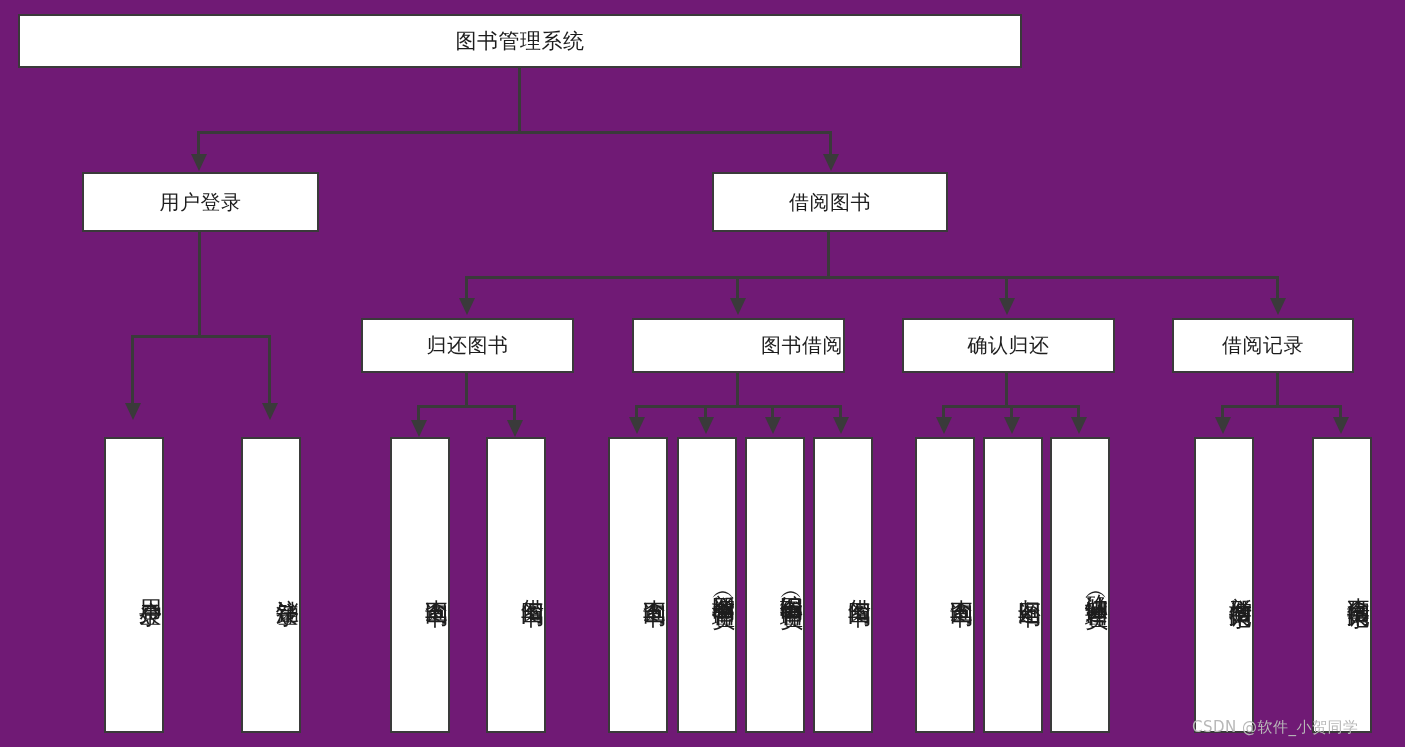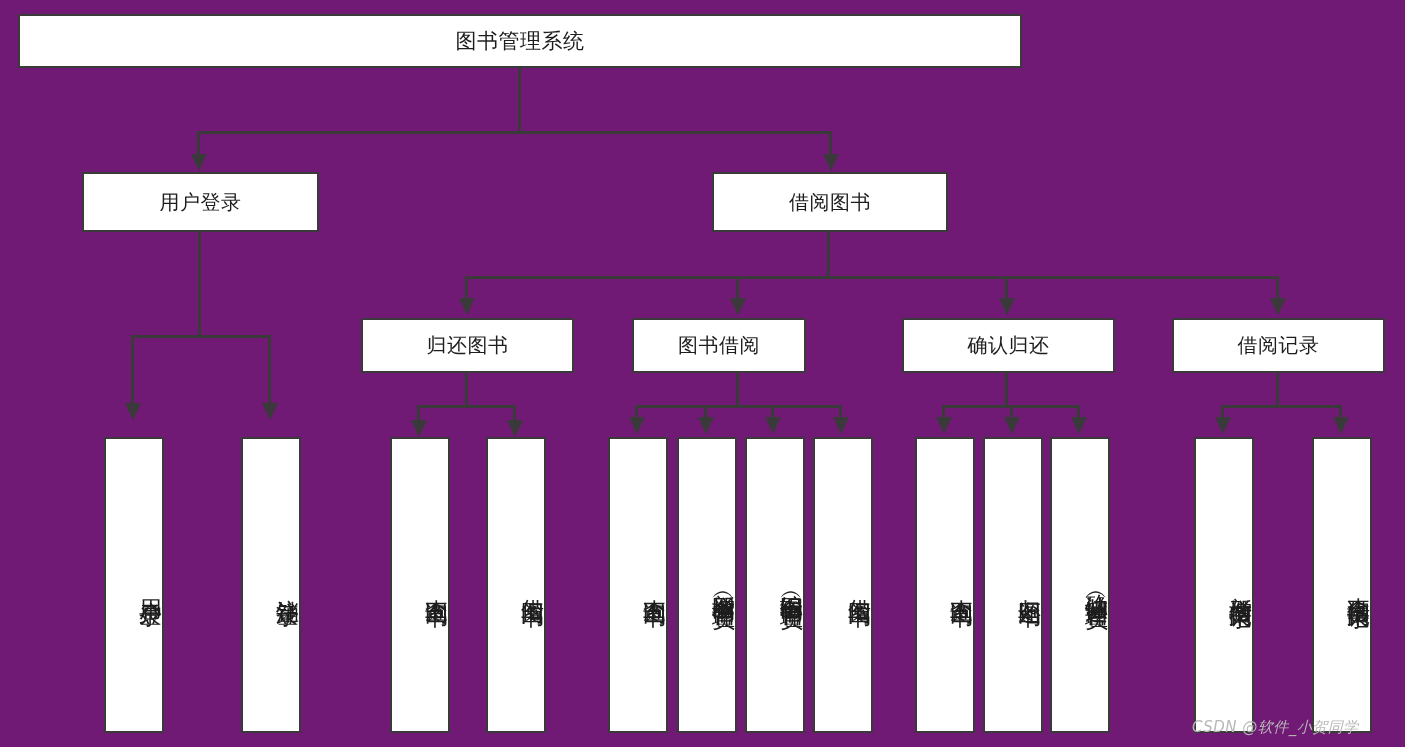--- a/index.html
+++ b/index.html
@@ -63,21 +63,20 @@
     border-right: 8px solid transparent;
     border-top: 17px solid #3a3a3a;
   }
   #watermark {
     position: absolute;
     color: #b8b8b8;
     font-size: 15px;
     white-space: nowrap;
     letter-spacing: 0.5px;
     pointer-events: none;
-    font-style: italic;
   }
 </style>
 </head>
 <body>
 
 <div id="diagram-root">
 
   <div id="connector-layer">
       <div class="conn v" style="left: 518px; top: 68px; height: 63px;"></div>
       <div class="conn h" style="left: 198px; top: 131px; width: 634px;"></div>
@@ -139,27 +138,27 @@
       </div>
       <div class="node horizontal" style="left: 82px; top: 172px; width: 237px; height: 60px;">
         <span class="node-label" style="font-size: 20px;">用户登录</span>
       </div>
       <div class="node horizontal" style="left: 712px; top: 172px; width: 236px; height: 60px;">
         <span class="node-label" style="font-size: 20px;">借阅图书</span>
       </div>
       <div class="node horizontal" style="left: 361px; top: 318px; width: 213px; height: 55px;">
         <span class="node-label" style="font-size: 20px;">归还图书</span>
       </div>
-      <div class="node horizontal" style="left: 632px; top: 318px; width: 174px; height: 55px;">
+      <div class="node horizontal" style="left: 632px; top: 318px; width: 213px; height: 55px; justify-content: flex-end;">
         <span class="node-label" style="font-size: 20px;">图书借阅</span>
       </div>
       <div class="node horizontal" style="left: 902px; top: 318px; width: 213px; height: 55px;">
         <span class="node-label" style="font-size: 20px;">确认归还</span>
       </div>
-      <div class="node horizontal" style="left: 1172px; top: 318px; width: 213px; height: 55px;">
+      <div class="node horizontal" style="left: 1172px; top: 318px; width: 182px; height: 55px;">
         <span class="node-label" style="font-size: 20px;">借阅记录</span>
       </div>
       <div class="node vertical" style="left: 104px; top: 437px; width: 60px; height: 296px;">
         <span class="node-label" style="font-size: 23px;">用户登录</span>
       </div>
       <div class="node vertical" style="left: 241px; top: 437px; width: 60px; height: 296px;">
         <span class="node-label" style="font-size: 23px;">注销登录</span>
       </div>
       <div class="node vertical" style="left: 390px; top: 437px; width: 60px; height: 296px;">
         <span class="node-label" style="font-size: 23px;">查询图书</span>

